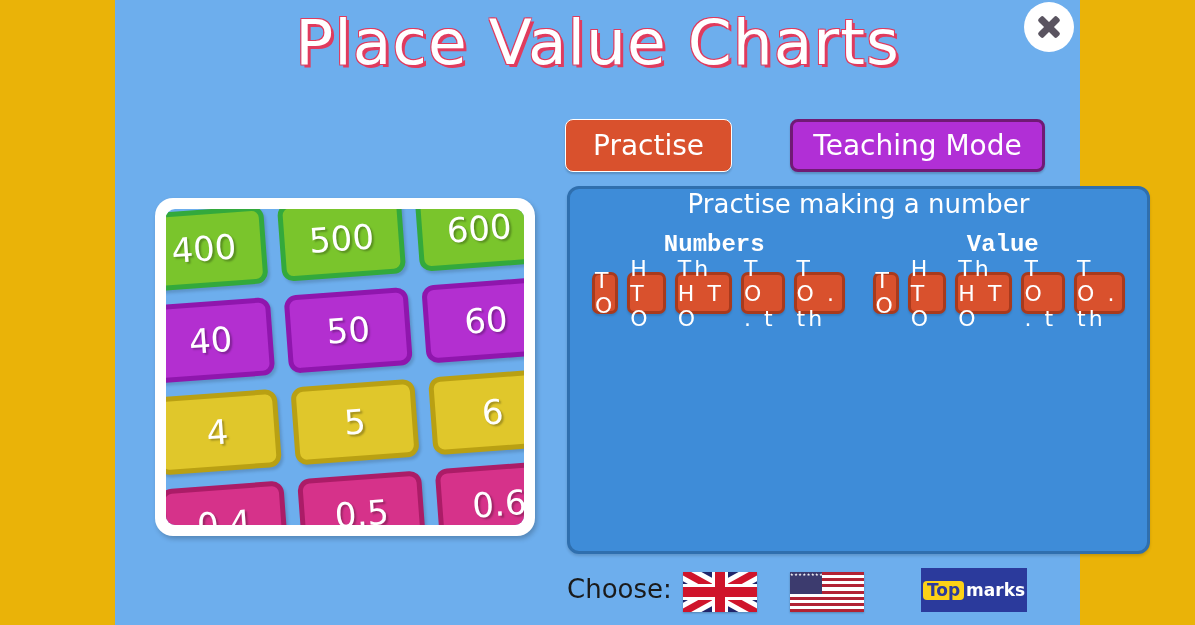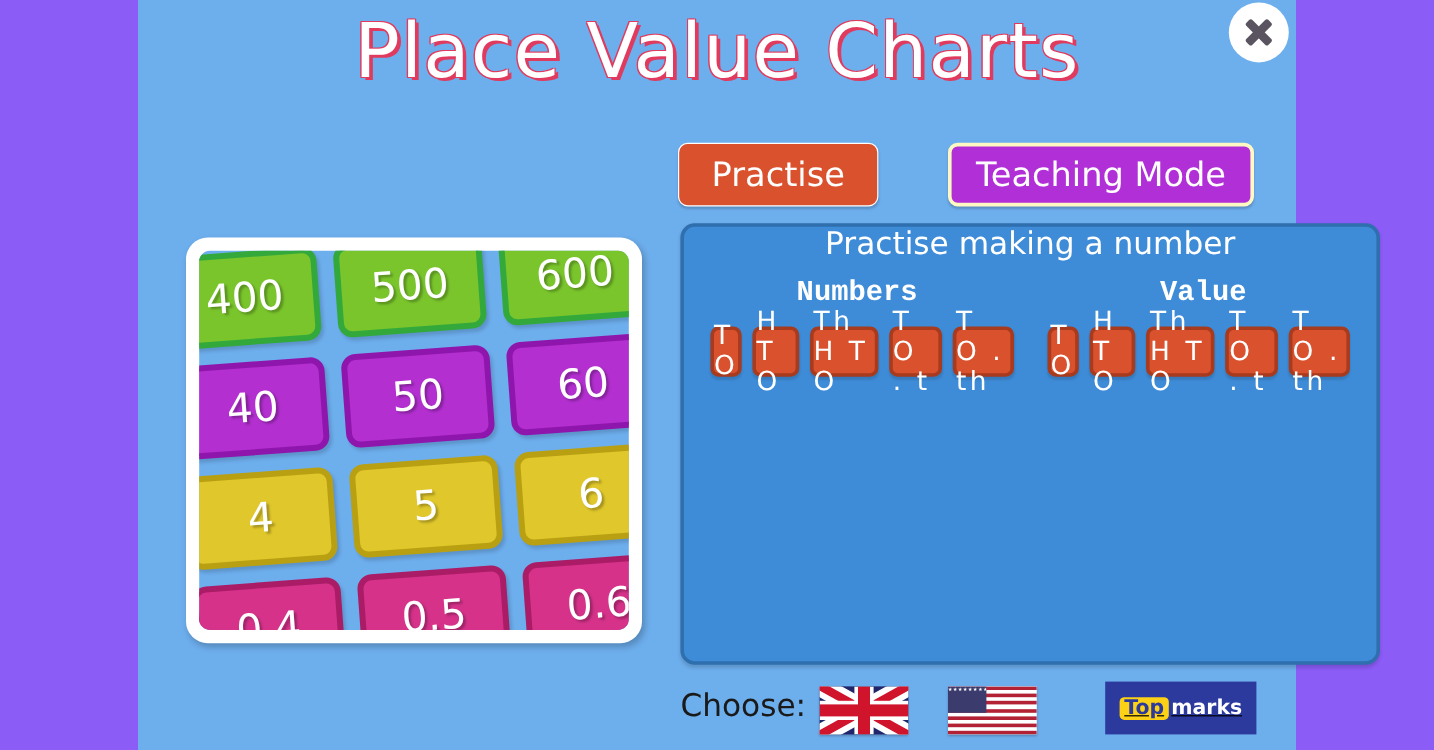--- a/index.html
+++ b/index.html
@@ -5,21 +5,21 @@
   * { box-sizing: border-box; margin: 0; padding: 0; }
   html, body {
     width: 1195px; height: 625px;
     background: #000;
     font-family: "DejaVu Sans", sans-serif;
     overflow: hidden;
   }
   #stage {
     position: relative;
     width: 1195px; height: 625px;
-    background: #8b5cf6;
+    background: #eab308;
     padding-left: 40px;
   }
   
   #app {
     position: absolute;
     left: 115px; top: 0;
     width: 965px; height: 625px;
     background: #6daeed;
   }
   
@@ -73,21 +73,21 @@
     box-shadow: 0 2px 2px rgba(0,0,0,0.18);
   }
   #practise-btn {
     left: 450px; top: 119px; width: 167px;
     background: #d9512d;
     border: 1px solid #ffffff;
   }
   #teaching-btn {
     left: 675px; top: 119px; width: 255px;
     background: #b12fd6;
-    border: 3px solid #fef9c3;
+    border: 3px solid #701a75;
   }
 
   
   #tiles-frame {
     position: absolute;
     left: 40px; top: 198px;
     width: 380px; height: 338px;
     background: #ffffff;
     border-radius: 18px;
     box-shadow: 2px 3px 5px rgba(0,0,0,0.22);
@@ -220,25 +220,24 @@
     background: #3c3b6e;
     font-size: 4px; color: #fff; line-height: 4.3px;
     letter-spacing: 0.6px; text-align: center; overflow: hidden;
     padding-top: 1px;
   }
 
   
   #topmarks-logo {
     position: absolute;
     left: 806px; top: 0;
-    width: 126px; height: 44px;
+    width: 106px; height: 44px;
     background: #2b3a9c;
     display: flex; align-items: center; justify-content: center;
     cursor: pointer;
-    text-decoration: underline;
   }
   #topmarks-logo .top-box {
     background: #fcd116;
     color: #2b3a9c;
     font-size: 17px;
     font-weight: bold;
     padding: 1px 4px;
     border-radius: 4px;
     line-height: 1;
   }

